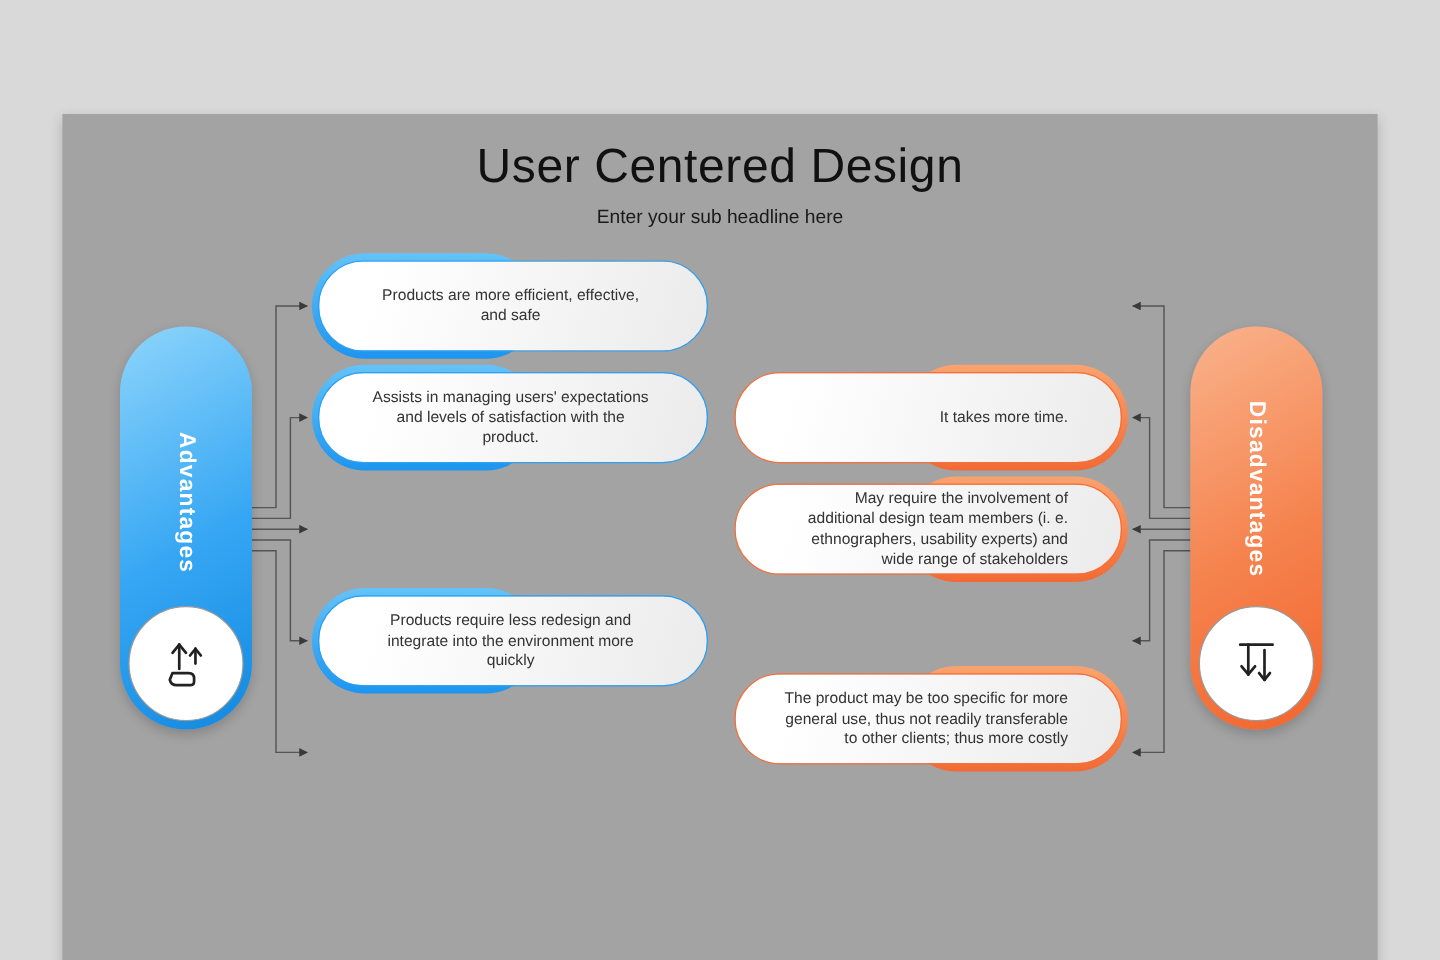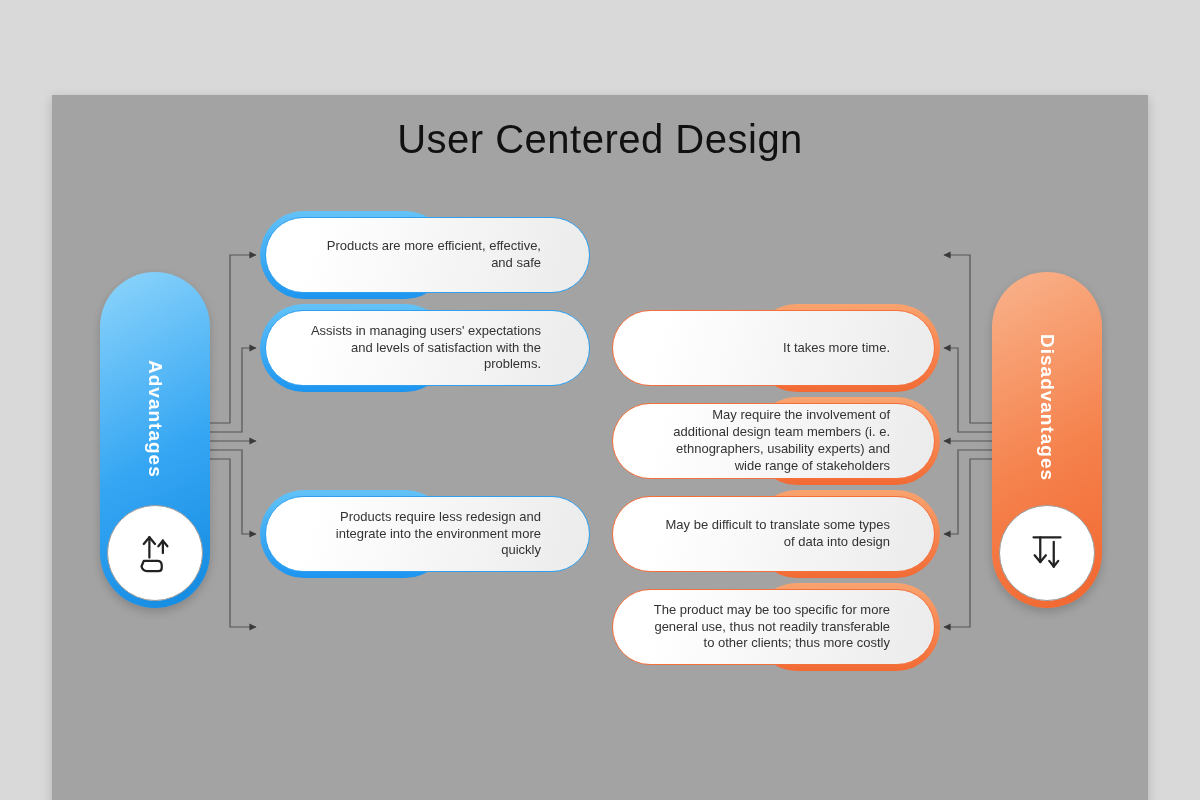--- a/index.html
+++ b/index.html
@@ -15,31 +15,32 @@
   .capsule.dis .capsule-label { top:62px; }
   .capsule-circle { position:absolute; top:233px; left:50%; transform:translateX(-50%); width:96px; height:96px; border-radius:50%; background:#ffffff; border:1px solid #9a9a9a; display:flex; align-items:center; justify-content:center; }
 
   .pill { position:absolute; height:76px; }
   .pill .back { position:absolute; top:-6px; height:88px; width:58%; border-radius:44px; }
   .pill.adv { left:213px; width:325px; }
   .pill.dis { left:560px; width:323px; }
   .pill.adv .back { left:-5px; background:linear-gradient(180deg,#63c3f8 0%,#1d95ef 100%); }
   .pill.dis .back { right:-5px; background:linear-gradient(180deg,#f9a36f 0%,#f26a34 100%); }
   .pill .front { position:absolute; inset:0; border-radius:38px; background:linear-gradient(105deg,#ffffff 15%,#ebebeb 100%); display:flex; align-items:center; font-size:13px; line-height:1.3; color:#333; }
-  .pill.adv .front { border:1px solid #2f9ff0; padding:6px 48px 6px 44px; text-align:right; }
+  .pill.adv .front { border:1px solid #2f9ff0; padding:6px 48px 6px 44px; text-align:center; }
   .pill.dis .front { border:1px solid #f4703b; padding:6px 44px 6px 40px; text-align:right; justify-content:flex-end; }
 
   .connectors { position:absolute; inset:0; pointer-events:none; }
 </style>
 </head>
 <body>
 
 <div class="slide">
 
   <div class="title">User Centered Design</div>
+  <div class="subtitle">Enter your sub headline here</div>
 
   <svg class="connectors" width="1096" height="615" viewBox="0 0 1096 615">
     <defs>
       <marker id="arr" markerWidth="8" markerHeight="8" refX="5.5" refY="3" orient="auto">
         <path d="M0,0 L6,3 L0,6 Z" fill="#3a3a3a"></path>
       </marker>
     </defs>
     <g stroke="#555" stroke-width="1.2" fill="none">
       <path d="M158 328 H178 V160 H204" marker-end="url(#arr)"></path>
       <path d="M158 337 H190 V253 H204" marker-end="url(#arr)"></path>
@@ -84,37 +85,33 @@
       </svg>
     </div>
   </div>
 
   <div class="pill adv" style="top:122px">
     <div class="back"></div>
     <div class="front">Products are more efficient, effective, and safe</div>
   </div>
   <div class="pill adv" style="top:215px">
     <div class="back"></div>
-    <div class="front">Assists in managing users' expectations and levels of satisfaction with the problems.</div>
+    <div class="front">Assists in managing users' expectations and levels of satisfaction with the product.</div>
   </div>
   <div class="pill adv" style="top:401px">
     <div class="back"></div>
     <div class="front">Products require less redesign and integrate into the environment more quickly</div>
   </div>
 
   <div class="pill dis" style="top:215px">
     <div class="back"></div>
     <div class="front">It takes more time.</div>
   </div>
   <div class="pill dis" style="top:308px">
     <div class="back"></div>
     <div class="front">May require the involvement of additional design team members (i. e. ethnographers, usability experts) and wide range of stakeholders</div>
   </div>
-  <div class="pill dis" style="top:401px">
-    <div class="back"></div>
-    <div class="front">May be difficult to translate some types of data into design</div>
-  </div>
-  <div class="pill dis" style="top:494px">
+  <div class="pill dis" style="top:466px">
     <div class="back"></div>
     <div class="front">The product may be too specific for more general use, thus not readily transferable to other clients; thus more costly</div>
   </div>
 
 </div>
 
 </body></html>

